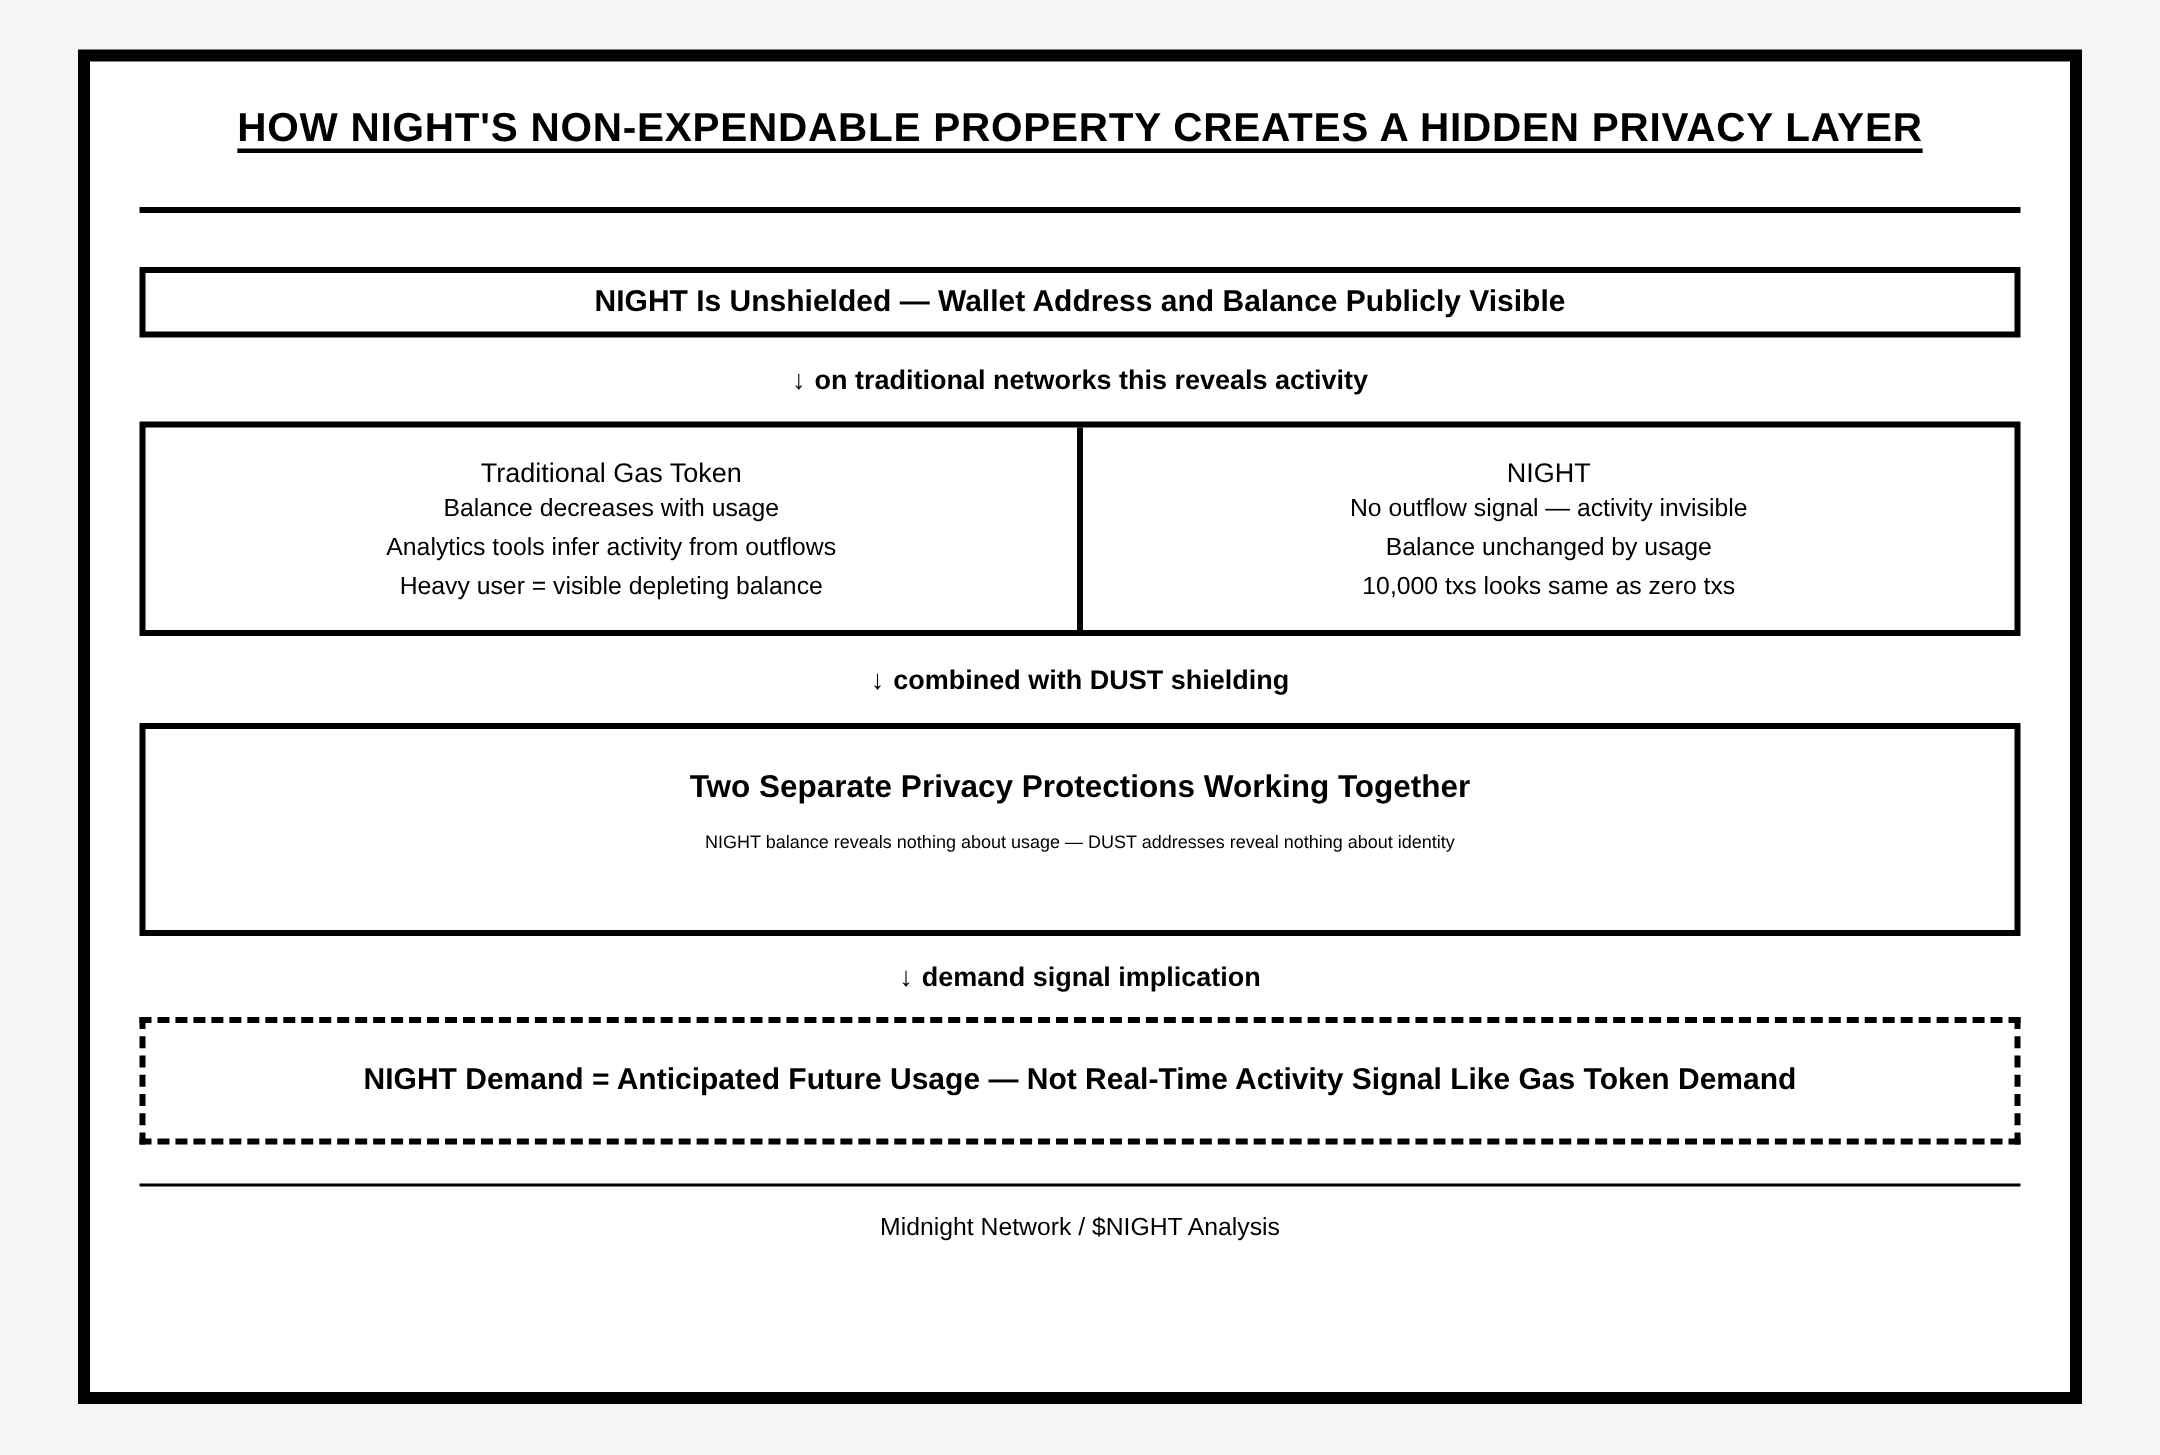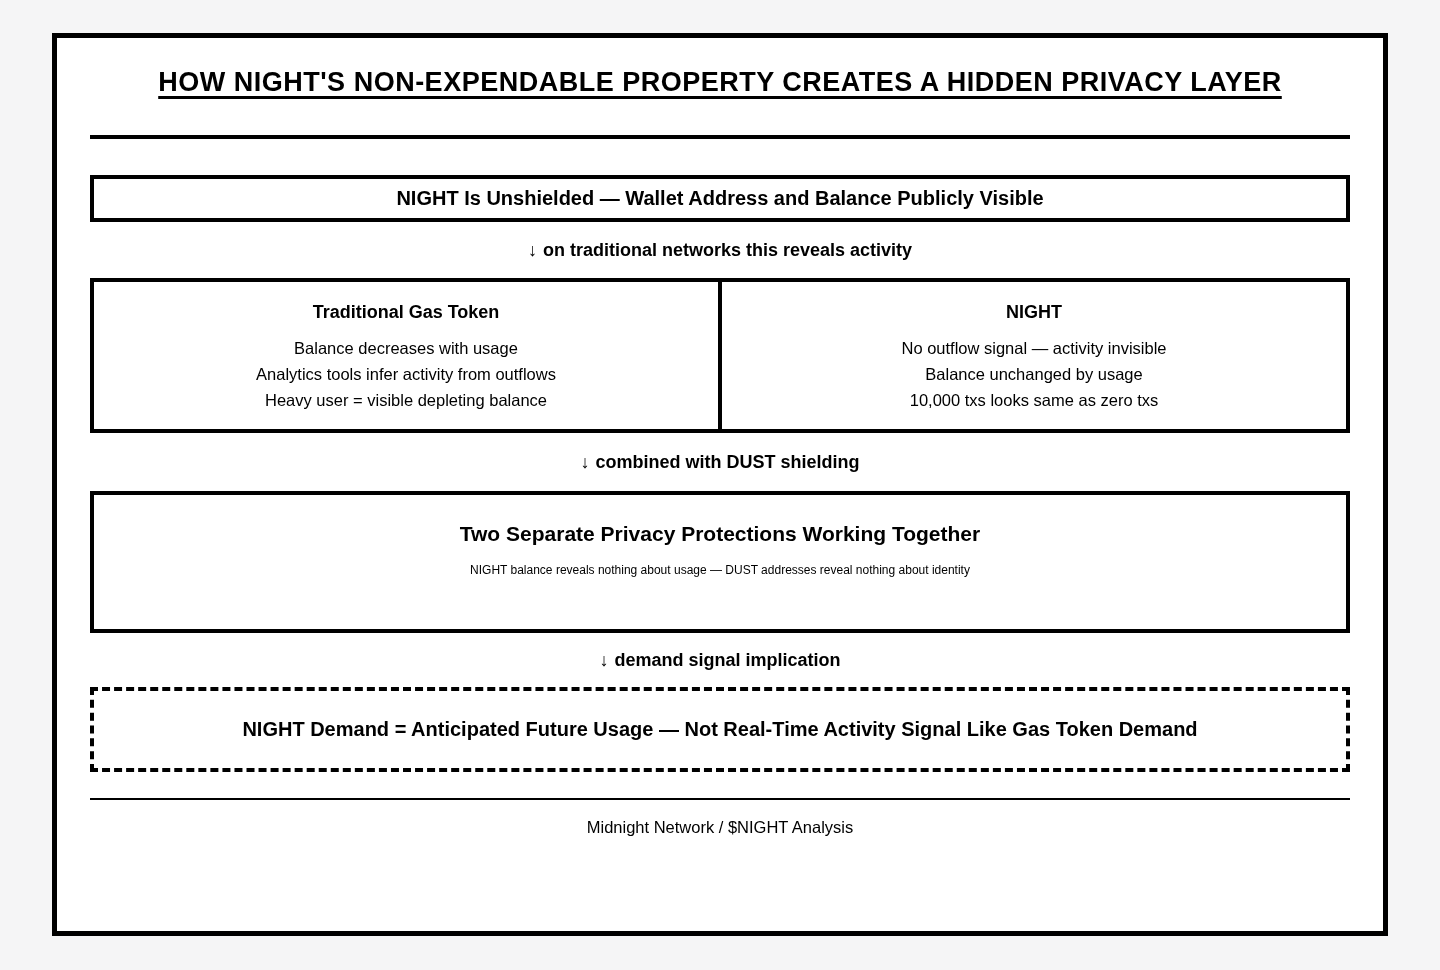--- a/index.html
+++ b/index.html
@@ -8,21 +8,21 @@
     background: #f5f5f6;
     color: #000;
     font-family: "Liberation Sans", sans-serif;
     position: relative;
   }
   .frame {
     position: absolute;
     left: 52px; top: 33px;
     width: 1336px; height: 903px;
     background: #ffffff;
-    border: 5px solid #000000;
+    border: 8px solid #000000;
     padding: 0 33px;
     overflow: hidden;
   }
   .title {
     margin-top: 26px;
     text-align: center;
     font-size: 27px;
     font-weight: bold;
     line-height: 37px;
     letter-spacing: 0.5px;
@@ -42,21 +42,21 @@
     font-size: 18px;
     line-height: 22px;
   }
   .c1 { margin: 17px 0; }
   .c2 { margin: 18px 0; }
   .c3 { margin: 16px 0; }
   .arrow { font-weight: normal; margin-right: 6px; }
   .compare { display: flex; border: 4px solid #000; }
   .cell { flex: 1 1 0; padding: 20px 10px 16px; text-align: center; }
   .cell + .cell { border-left: 4px solid #000; }
-  .cell-title { font-size: 18px; font-weight: bold; line-height: 21px; margin-bottom: 12px; }
+  .cell-title { font-size: 18px; font-weight: normal; line-height: 21px; }
   .cell-line { font-size: 16.5px; line-height: 26px; }
   .box2 { padding: 26px 10px 48px; }
   .box2-title { font-size: 21px; font-weight: bold; line-height: 25px; }
   .box2-subtitle { font-size: 12px; line-height: 22px; margin-top: 13px; }
   .box3 { padding: 27px 10px; }
   .footer {
     margin-top: 17px;
     text-align: center;
     font-size: 16.5px;
     line-height: 21px;

